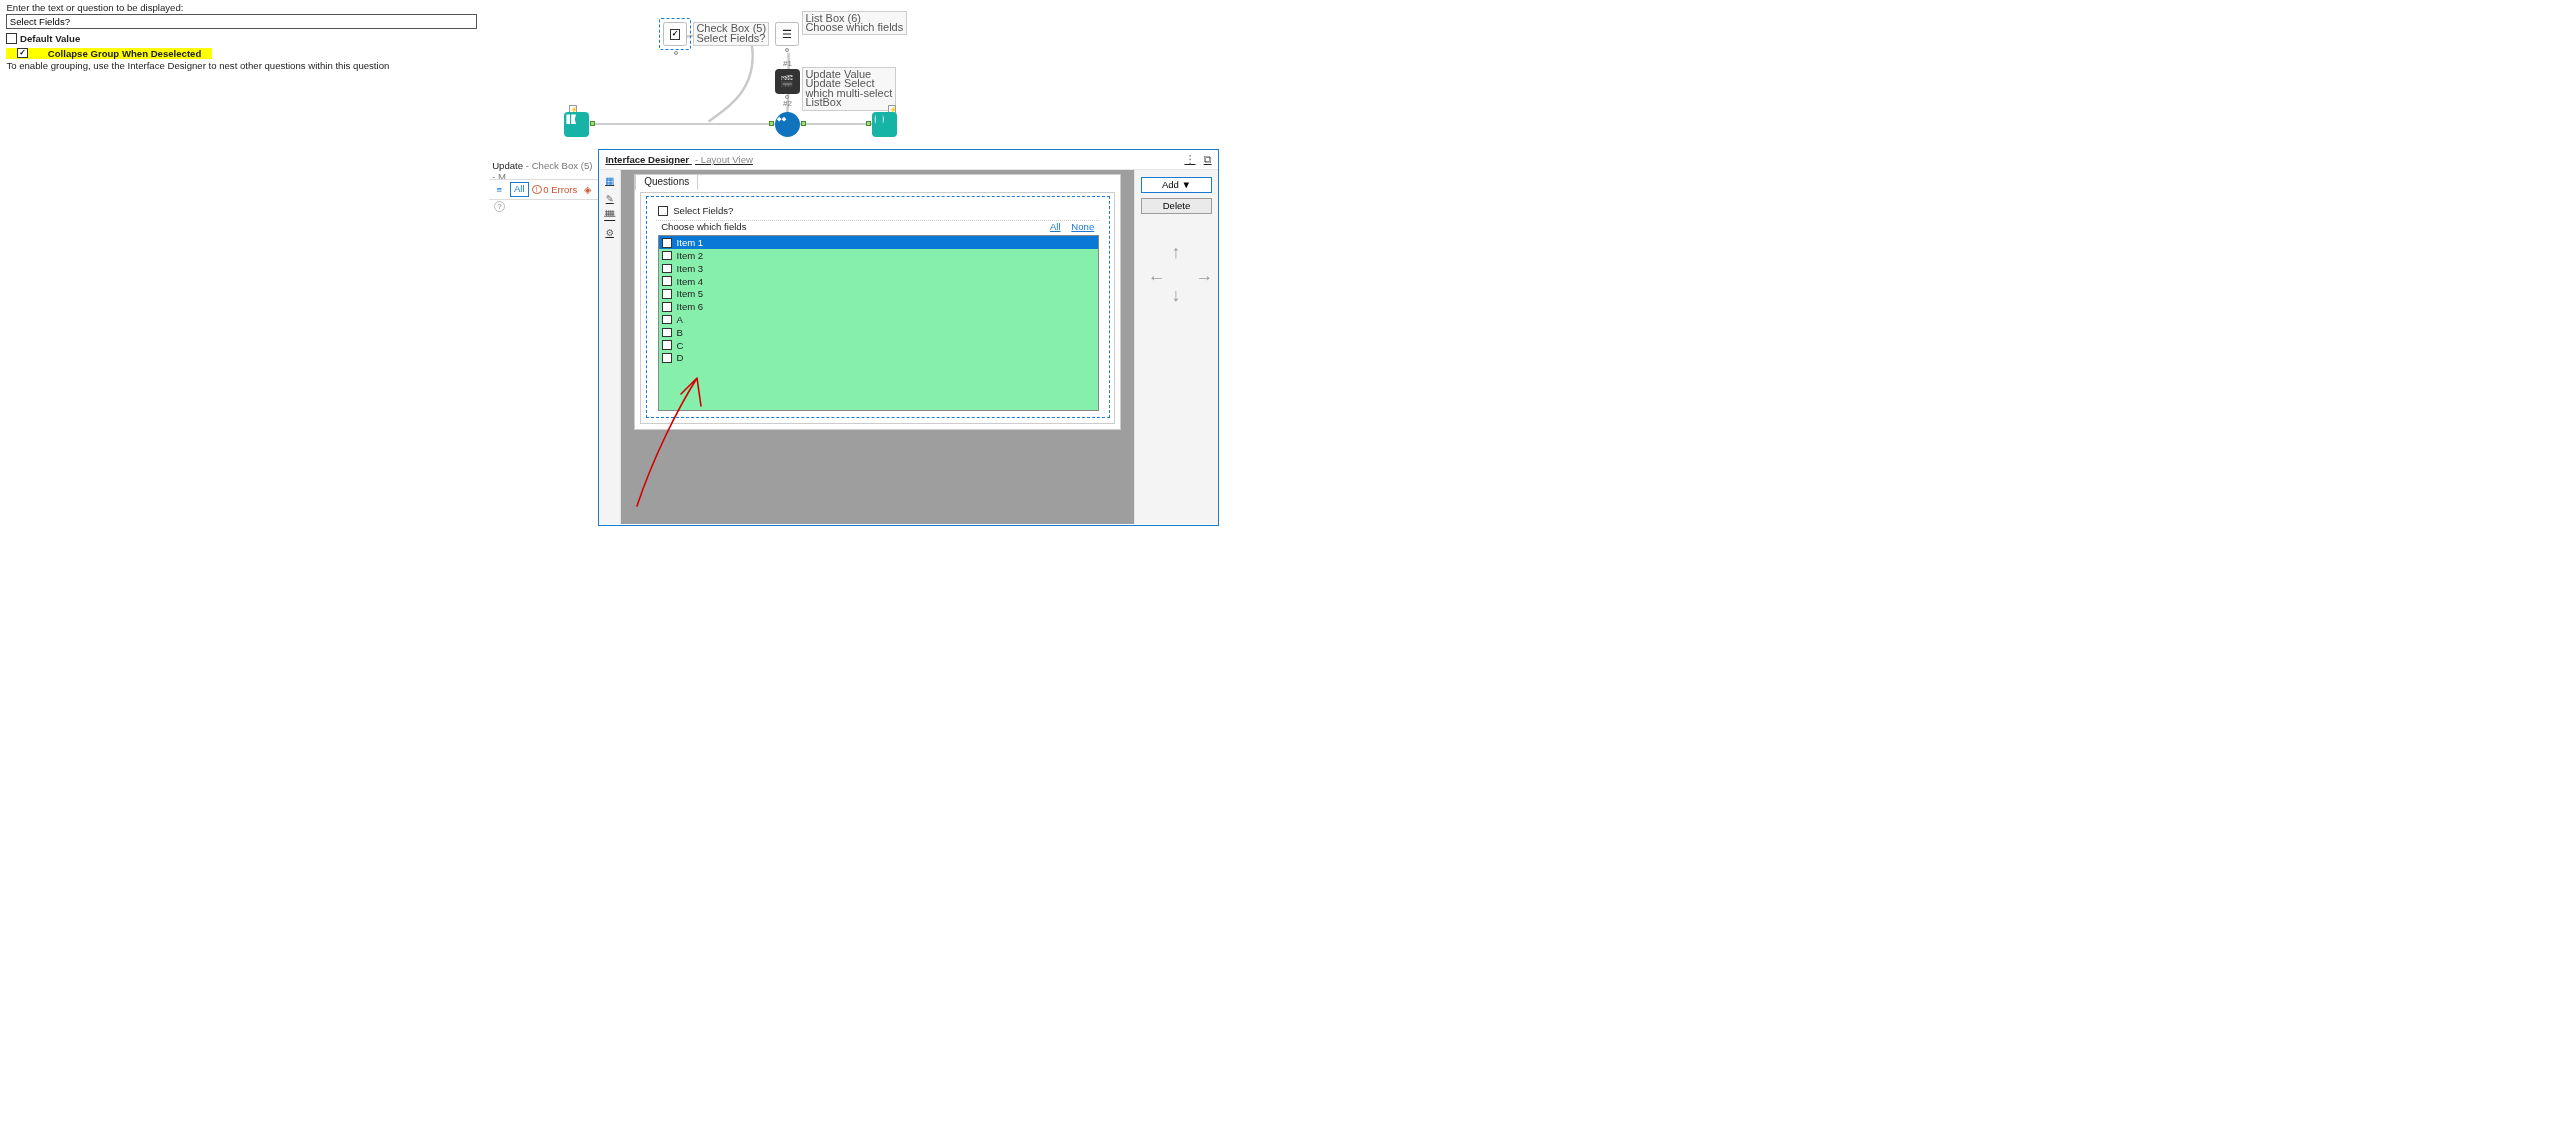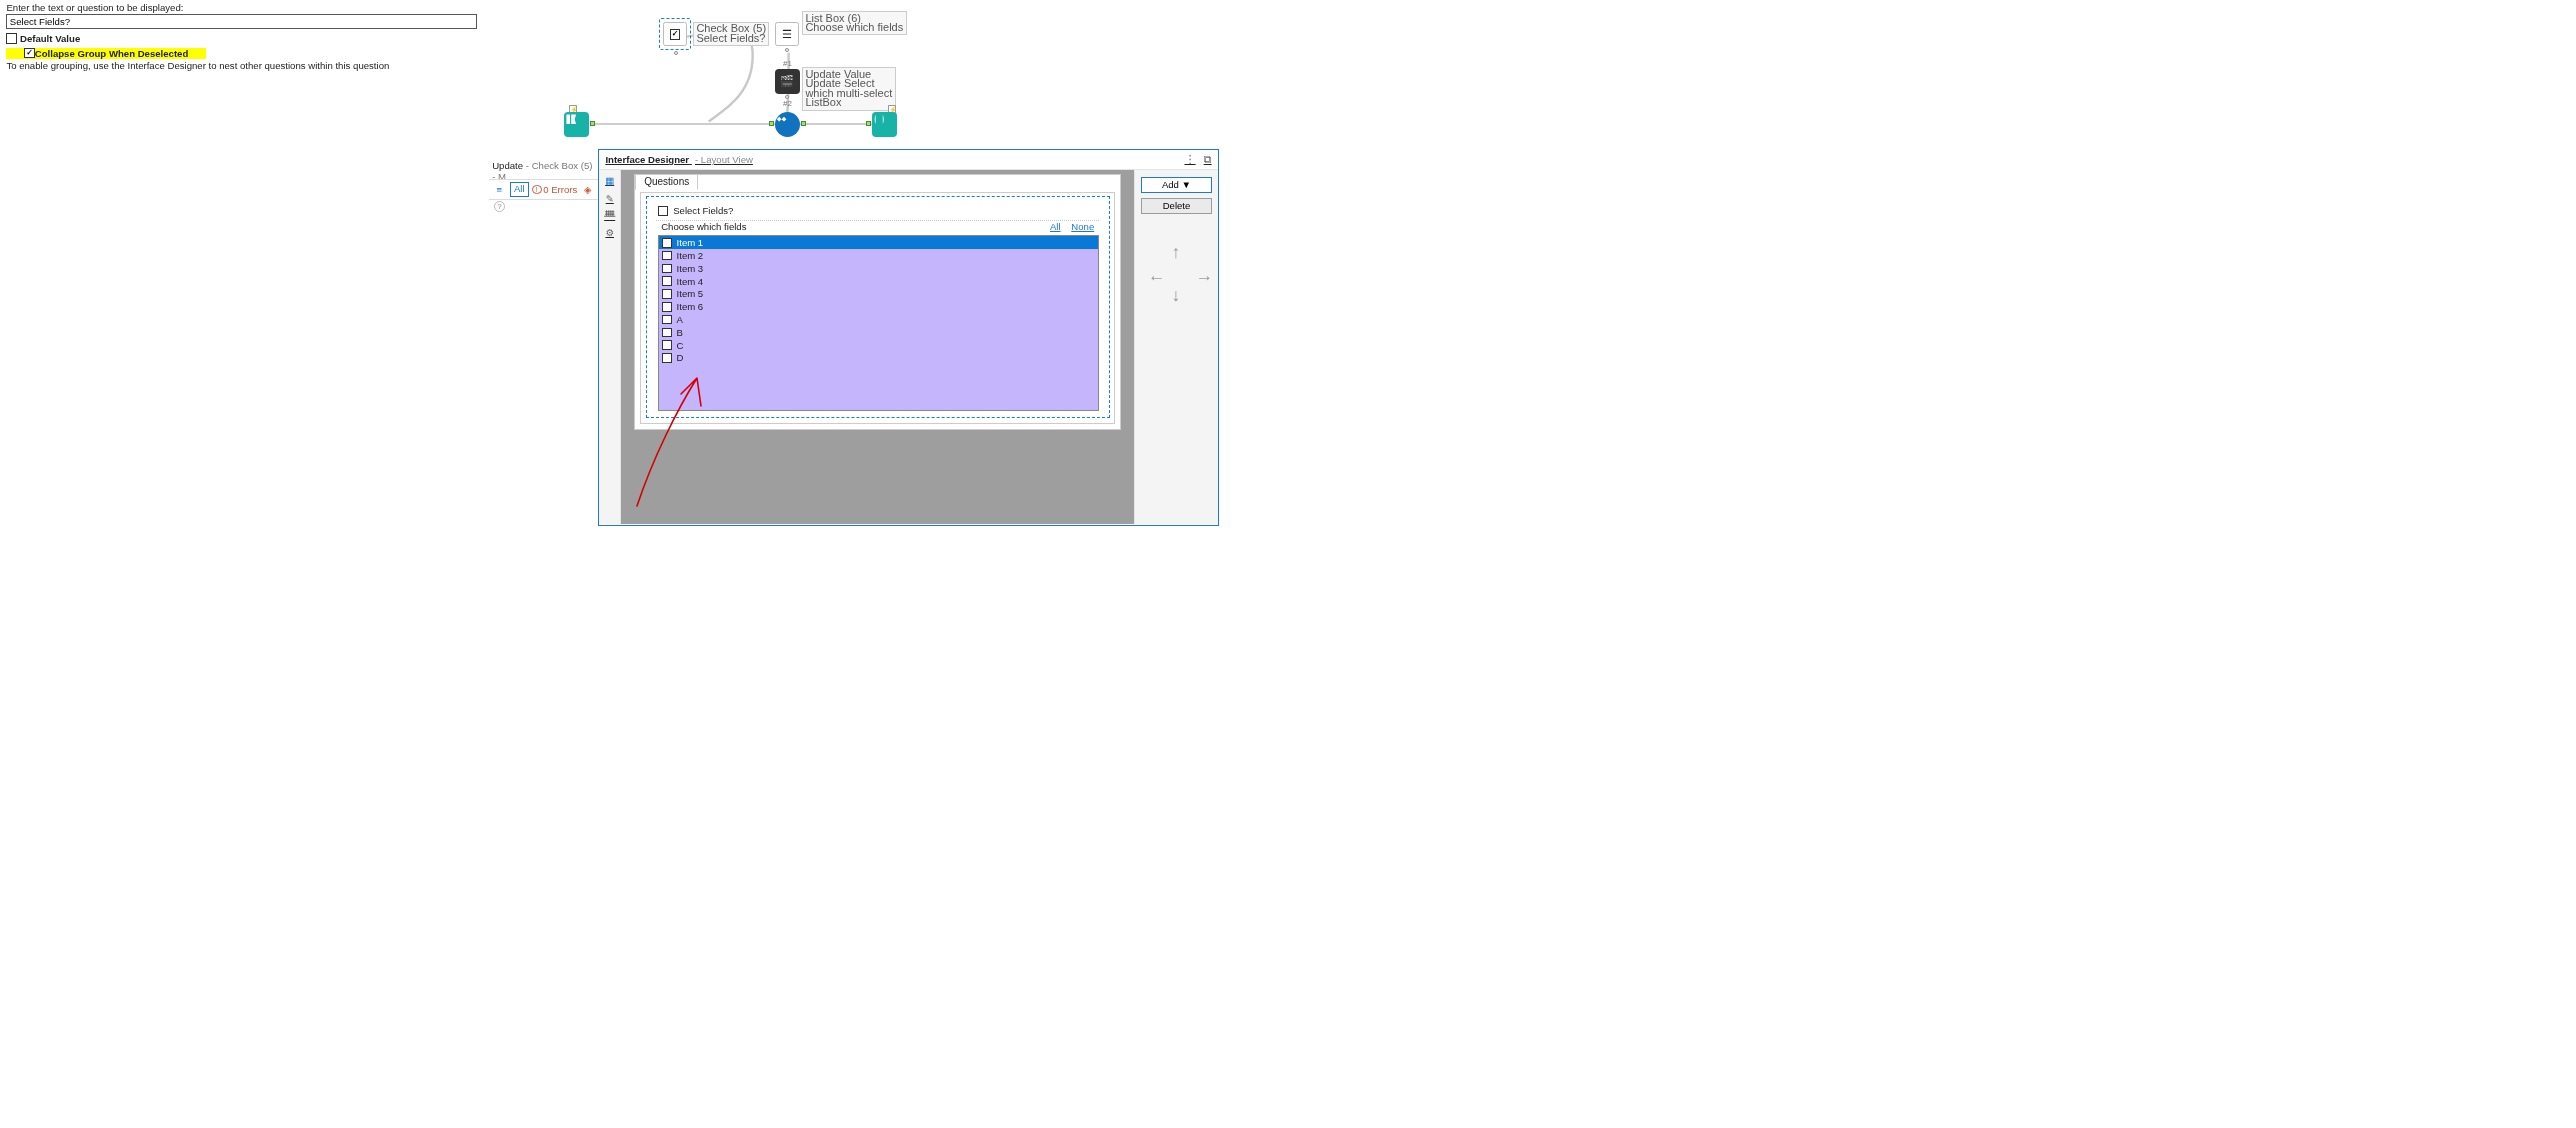--- a/index.html
+++ b/index.html
@@ -7,21 +7,21 @@
   .root { display: flex; width: 1238px; height: 543px; }
   .left-pane { width: 489px; padding: 1.6px 6.4px; background: #fff; }
   .left-pane .field-label { display:block; border:none; margin-bottom: 1.6px; }
   .text-input {
     width: 471px; height: 14.4px; font-size: 9.6px; padding: 0.8px 2.4px;
     border: 0.8px solid #555; background:#fff;
   }
   .row-cb { margin-top: 4px; display:flex; align-items:flex-end; gap:3.2px;font-weight:bold; }
   .cb { width: 10.4px; height: 10.4px; border: 0.8px solid #333; background:#fff; display:inline-flex; align-items:center; justify-content:center; font-size:8px; line-height:1; }
   .cb.checked::after { content: "✓"; font-weight: bold; color:#000; }
-  .highlight { background: #ffff00; display:inline-flex; align-items:center; gap:0; padding: 0 18px; }
+  .highlight { background: #ffff00; display:inline-flex; align-items:center; gap:20px; padding: 0 11px; }
   .help-text { margin-top: 1.6px; font-size: 9.6px; }
   .right-pane { flex:1; position: relative; background:#fff; }
 
   
   .canvas { position:absolute; left:0; top:0; width: 747px; height:160px; }
   .canvas svg { position:absolute; top:0; left:0; }
   .tool { position:absolute; width:25px; height:25px; border-radius:4px; display:flex; align-items:center; justify-content:center; color:#fff; font-size:11.2px;}
   .tool.green { background:#17b3a6; }
   .tool.blue { background:#0f74bd; border-radius:50%;}
   .tool.dark { background:#333; }
@@ -57,21 +57,21 @@
   .arrows { position:relative; margin-top:24px; height:64px;}
   .arrows .a { position:absolute; color:#9c9c9c; font-size:17.6px; }
 
   .questions-panel { position:absolute; left:12.8px; top:3.2px; right:12.8px; height:256px; background:#fff; border:0.8px solid #ccc; }
   .qtab { position:absolute; left:0; top:-0.8px; padding:1.6px 8px; border:0.8px solid #ccc; border-bottom:0.8px solid #fff; background:#fff; font-size:10px; z-index:2;}
   .qinner { position:absolute; left:4.8px; top:17.6px; right:4.8px; bottom:4.8px; border:0.8px solid #ccc;}
   .dashed { position:absolute; left:4.8px; top:3.2px; right:4.8px; bottom:4.8px; border:1.6px dashed #1b7ad1;}
   .sfrow { position:absolute; left:9.6px; top:6.4px; right:9.6px; display:flex; align-items:center; gap:4.8px; border-bottom:0.8px dotted #ccc; padding:1.6px 1.6px 3.2px 1.6px;}
   .choose-row { position:absolute; left:9.6px; top:22.4px; right:9.6px; display:flex; align-items:center; justify-content:space-between; padding:1.6px 4.8px 3.2px 4.8px; }
   .links a { color:#1b7ad1; margin-left:8px; text-decoration:underline; font-size:9.6px;}
-  .listbox { position:absolute; left:11.2px; top:38px; right:9.6px; bottom:6.4px; border:0.8px solid #888; background:#c4b5fd; overflow:hidden;}
+  .listbox { position:absolute; left:11.2px; top:38px; right:9.6px; bottom:6.4px; border:0.8px solid #888; background:#86efac; overflow:hidden;}
   .listrow { display:flex; align-items:center; gap:4.8px; padding:0.8px 3.2px; height:12.8px;}
   .listrow .cb { width:9.6px; height:9.6px;}
   .listrow.sel { background:#0a78d6; color:#fff;}
   .redmark { position:absolute; pointer-events:none;}
 </style>
 </head>
 <body>
 
 <div class="root">
 

